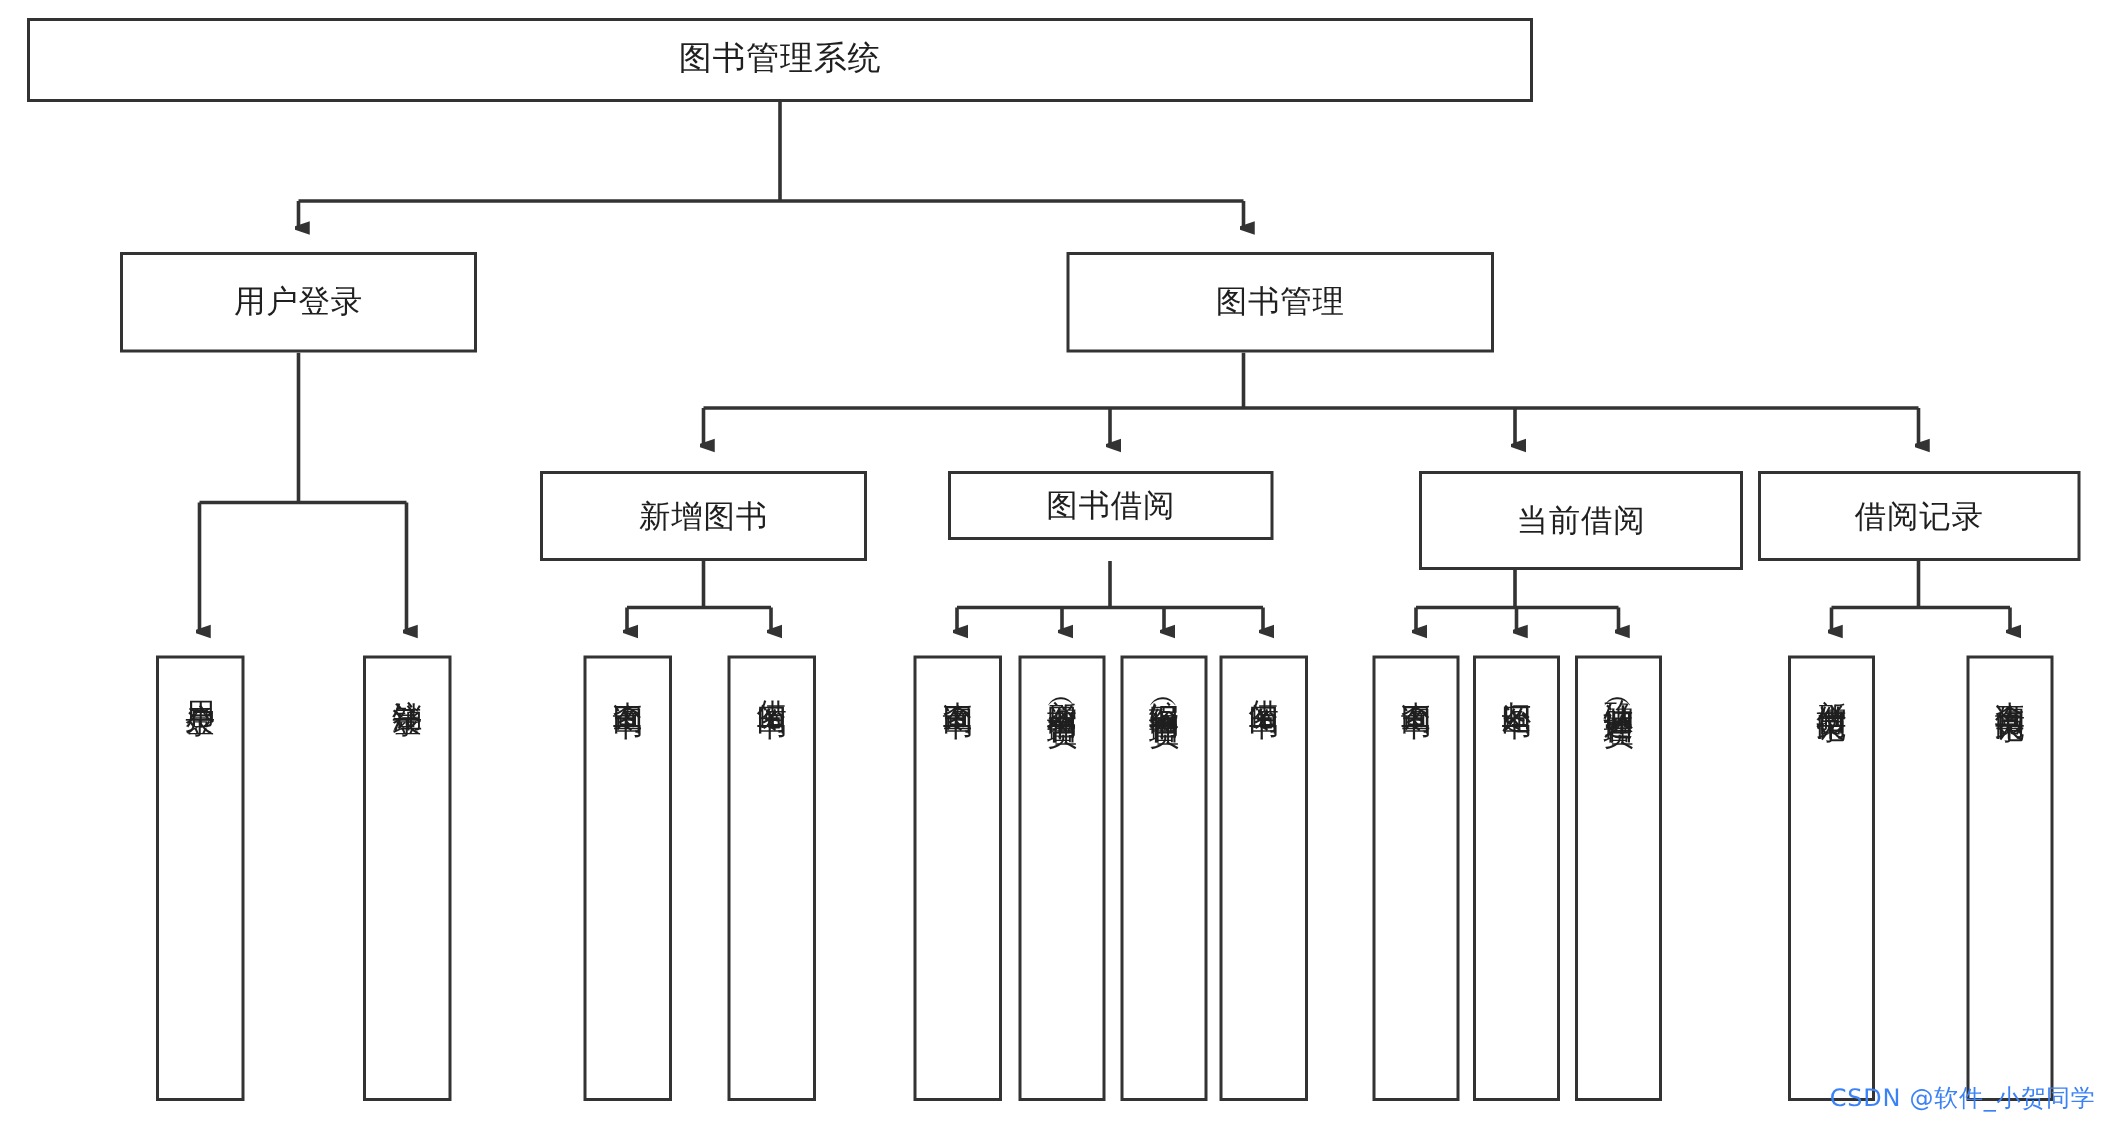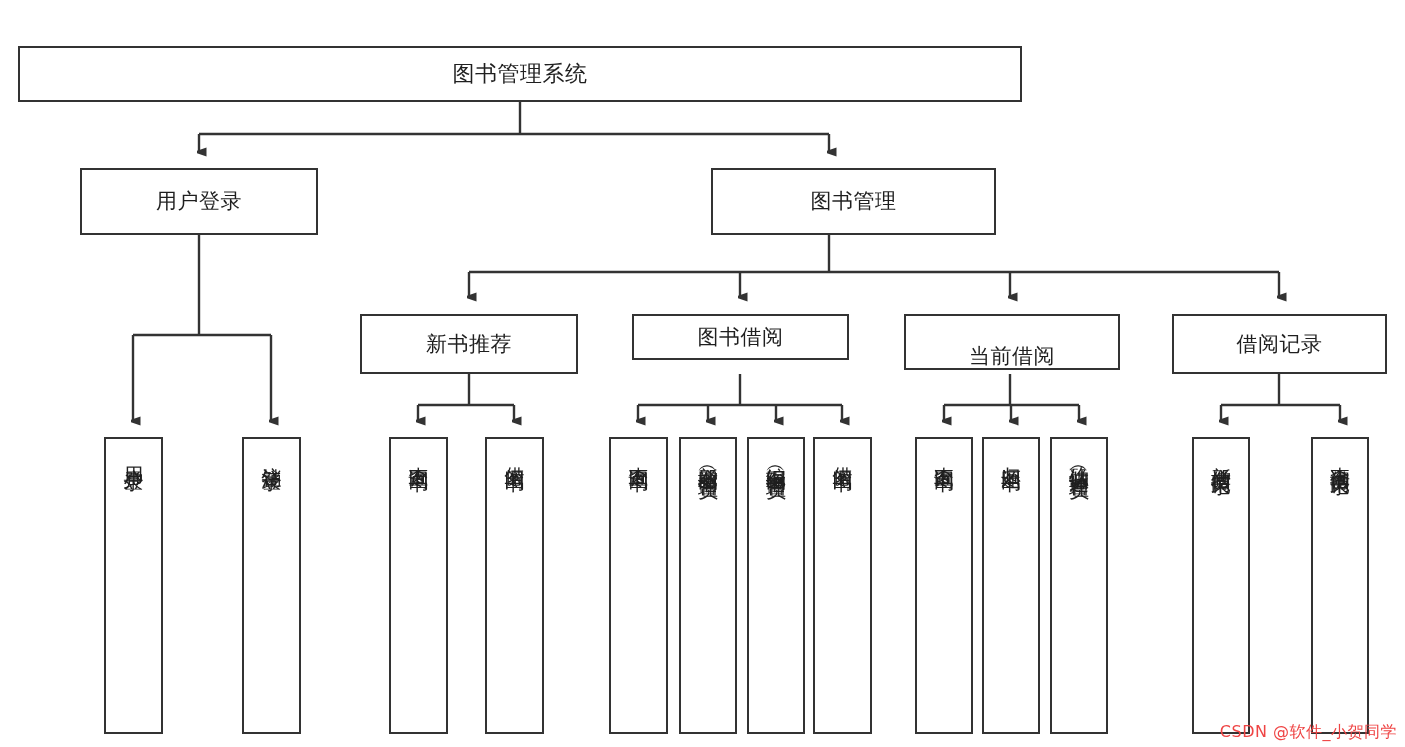--- a/index.html
+++ b/index.html
@@ -55,21 +55,21 @@
     align-items: flex-start;
     justify-content: center;
     padding-top: 12px;
   }
   .node.root .label { font-size: 22px; }
   #watermark {
     position: absolute;
     right: 8px;
     bottom: 4px;
     font-size: 16px;
-    color: #ef4444;
+    color: #3b82f6;
     letter-spacing: 0.5px;
     z-index: 5;
     white-space: nowrap;
   }
 </style>
 </head>
 <body>
 
 <div id="diagram-root">
 
@@ -116,38 +116,38 @@
       <path d="M 1011,405 L 1011,421" marker-end="url(#arrowhead)"></path>
       <path d="M 1079,405 L 1079,421" marker-end="url(#arrowhead)"></path>
 
       <path d="M 1279,374 L 1279,405"></path>
       <path d="M 1221,405 L 1340,405"></path>
       <path d="M 1221,405 L 1221,421" marker-end="url(#arrowhead)"></path>
       <path d="M 1340,405 L 1340,421" marker-end="url(#arrowhead)"></path>
     </g>
   </svg>
 
-  <div class="node root" style="left:18px; top:12px; width:1004px; height:56px;margin-top:34px;">
+  <div class="node root" style="left:18px; top:12px; width:1004px; height:56px;">
     <span class="label">图书管理系统</span>
   </div>
 
   <div class="node" style="left:80px; top:168px; width:238px; height:67px;">
     <span class="label">用户登录</span>
   </div>
   <div class="node" style="left:711px; top:168px; width:285px; height:67px;">
     <span class="label">图书管理</span>
   </div>
 
   <div class="node" style="left:360px; top:314px; width:218px; height:60px;">
-    <span class="label">新书推荐</span>
+    <span class="label">新增图书</span>
   </div>
   <div class="node" style="left:632px; top:314px; width:217px; height:46px;">
     <span class="label">图书借阅</span>
   </div>
-  <div class="node" style="left:904px; top:314px; width:216px; height:56px;align-items:flex-end;">
+  <div class="node" style="left:946px; top:314px; width:216px; height:66px;">
     <span class="label">当前借阅</span>
   </div>
   <div class="node" style="left:1172px; top:314px; width:215px; height:60px;">
     <span class="label">借阅记录</span>
   </div>
 
   <div class="node vertical" style="left:104px; top:437px; width:59px; height:297px;">
     <span class="label">用户登录</span>
   </div>
   <div class="node vertical" style="left:242px; top:437px; width:59px; height:297px;">

